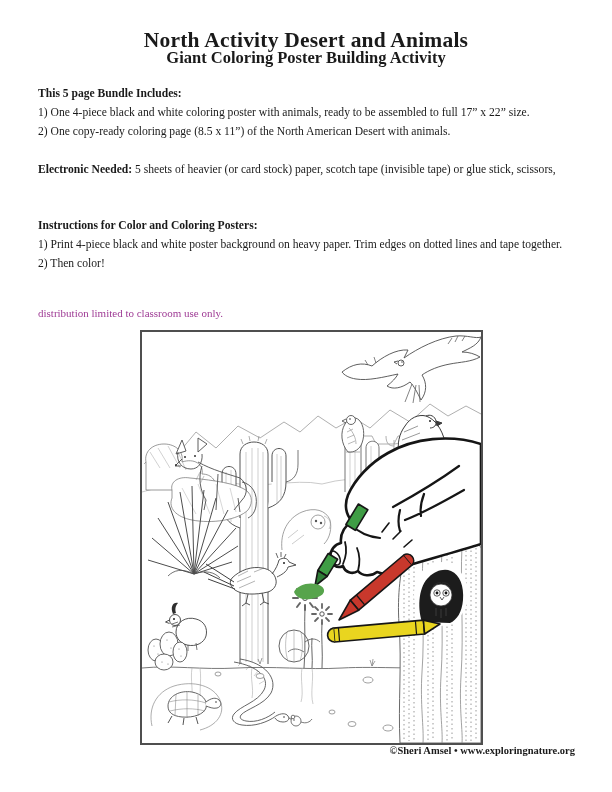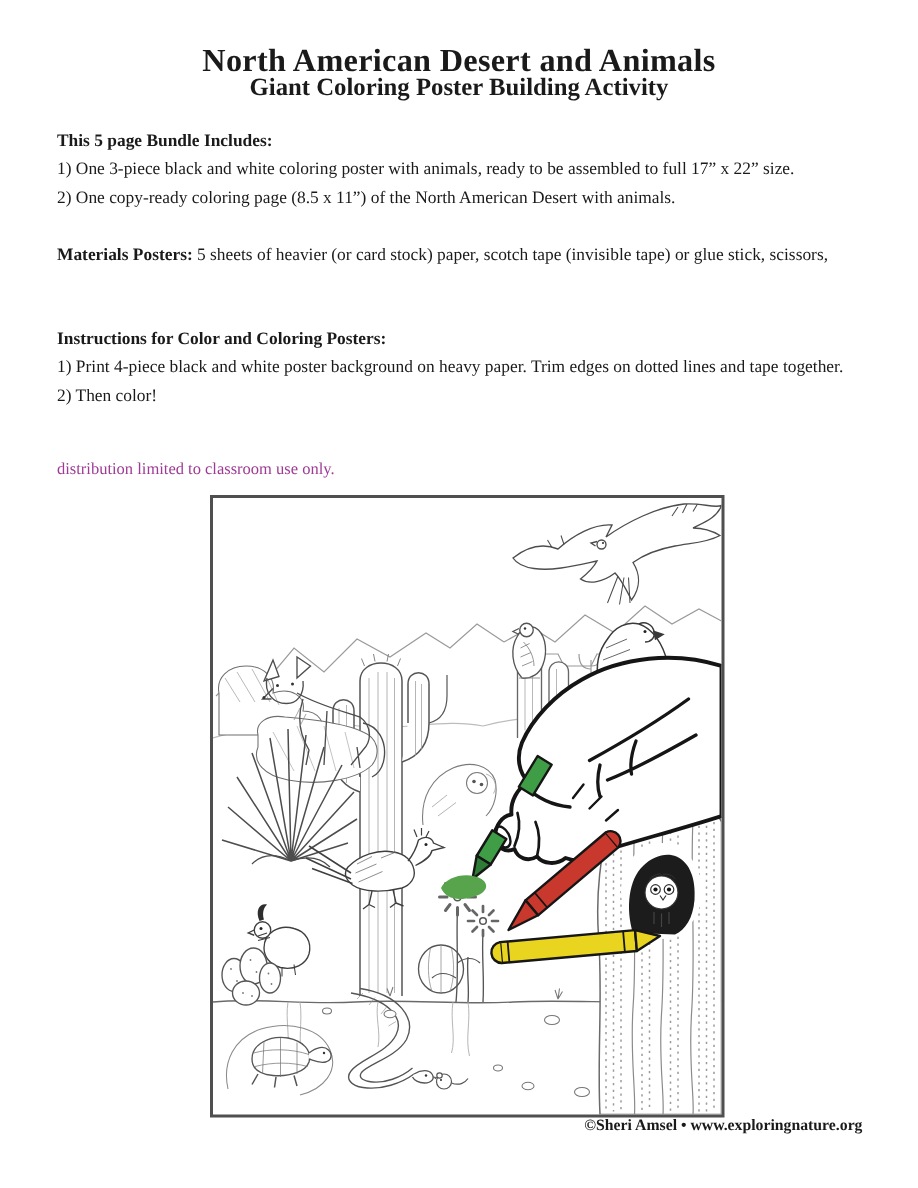--- a/index.html
+++ b/index.html
@@ -15,28 +15,28 @@
   .frame{position:absolute;left:140px;top:330px;width:339px;height:411px;
          border:2px solid #4f4f4f;background:#fff;}
   .credit{font-size:10.5px;font-weight:bold;right:37px;top:745px;text-align:left;}
   svg{display:block;}
 </style>
 </head>
 <body>
 
 <div class="page">
 
-  <div class="abs center title" style="top:28px">North American Desert and Animals</div>
+  <div class="abs center title" style="top:28px">North Activity Desert and Animals</div>
   <div class="abs center subtitle" style="top:48px">Giant Coloring Poster Building Activity</div>
 
   <div class="abs body-line bold" style="top:87px">This 5 page Bundle Includes:</div>
-  <div class="abs body-line" style="top:106px">1) One 3-piece black and white coloring poster with animals, ready to be assembled to full 17” x 22” size.</div>
+  <div class="abs body-line" style="top:106px">1) One 4-piece black and white coloring poster with animals, ready to be assembled to full 17” x 22” size.</div>
   <div class="abs body-line" style="top:125px">2) One copy-ready coloring page (8.5 x 11”) of the North American Desert with animals.</div>
 
-  <div class="abs body-line" style="top:163px"><span class="bold">Materials Posters:</span><span> 5 sheets of  heavier (or card stock) paper, scotch tape (invisible tape) or glue stick, scissors,</span></div>
+  <div class="abs body-line" style="top:163px"><span class="bold">Electronic Needed:</span><span> 5 sheets of  heavier (or card stock) paper, scotch tape (invisible tape) or glue stick, scissors,</span></div>
 
   <div class="abs body-line bold" style="top:219px">Instructions for Color and Coloring Posters:</div>
   <div class="abs body-line" style="top:238px">1) Print 4-piece black and white poster background on heavy paper. Trim edges on dotted lines and tape together.</div>
   <div class="abs body-line" style="top:257px">2) Then color!</div>
 
   <div class="abs copyright" style="top:307px">distribution limited to classroom use only.</div>
 
   <div class="frame">
     <svg width="339" height="411" viewBox="0 0 339 411">
 

